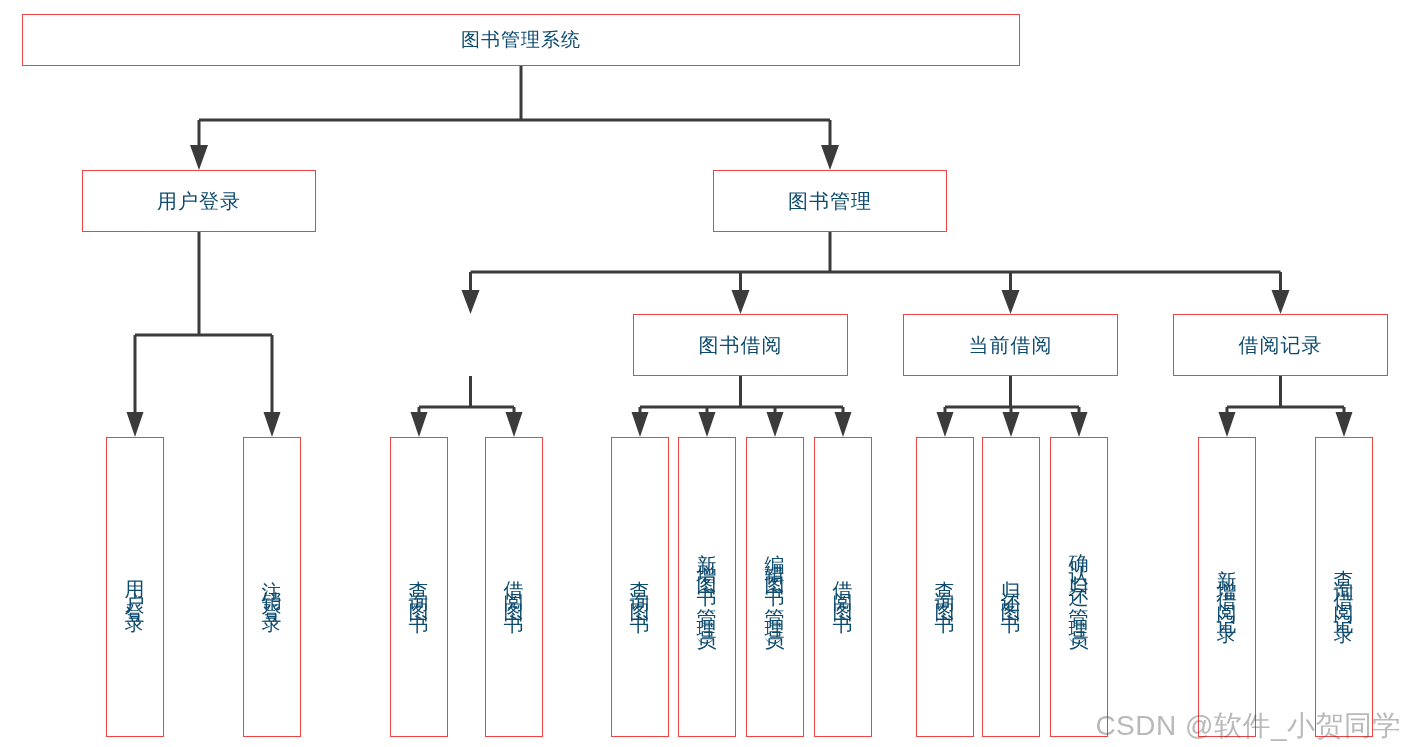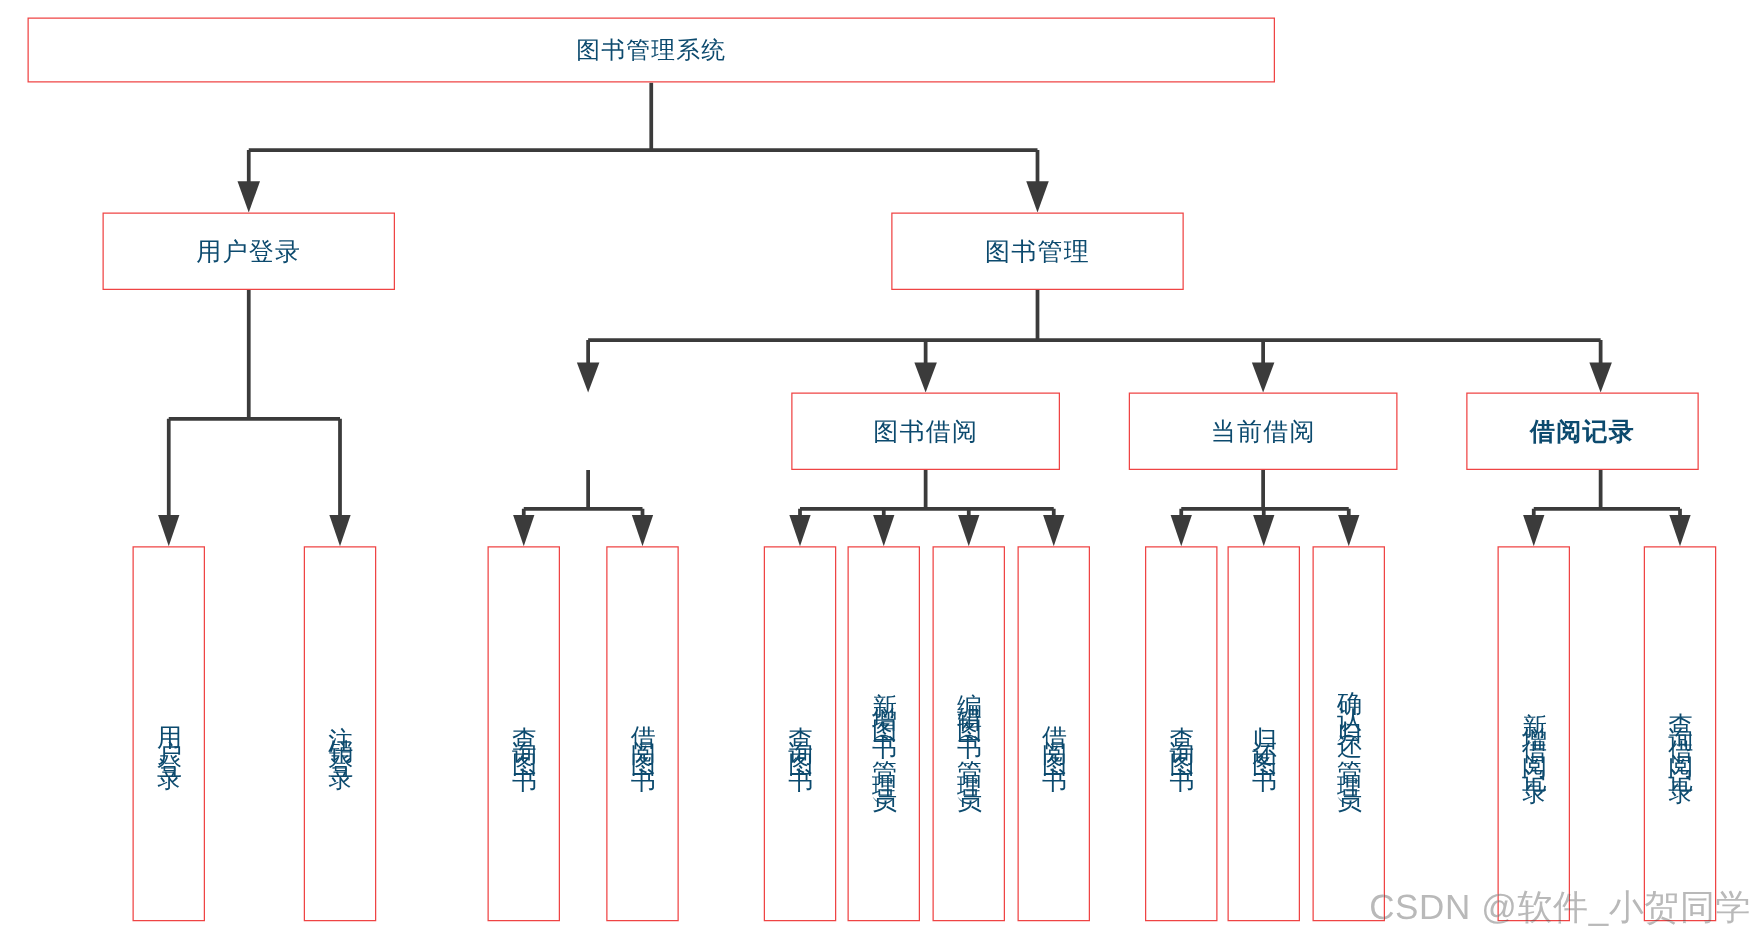--- a/index.html
+++ b/index.html
@@ -127,21 +127,21 @@
     <polygon class="arrow" points="1335.5,412 1352.5,412 1344,437"></polygon>
   </svg>
 
   <div class="box hbox root" style="left:22px; top:14px; width:998px; height:52px;">图书管理系统</div>
 
   <div class="box hbox" style="left:82px; top:170px; width:234px; height:62px;">用户登录</div>
   <div class="box hbox" style="left:713px; top:170px; width:234px; height:62px;">图书管理</div>
 
   <div class="box hbox" style="left:633px; top:314px; width:215px; height:62px;">图书借阅</div>
   <div class="box hbox" style="left:903px; top:314px; width:215px; height:62px;">当前借阅</div>
-  <div class="box hbox" style="left:1173px; top:314px; width:186px; height:62px;font-weight:bold;">借阅记录</div>
+  <div class="box hbox" style="left:1173px; top:314px; width:215px; height:62px;">借阅记录</div>
 
   <div class="box leaf" style="left:106px; top:437px; width:58px; height:300px;">用户登录</div>
   <div class="box leaf" style="left:243px; top:437px; width:58px; height:300px;">注销登录</div>
 
   <div class="box leaf" style="left:390px; top:437px; width:58px; height:300px;">查询图书</div>
   <div class="box leaf" style="left:485px; top:437px; width:58px; height:300px;">借阅图书</div>
 
   <div class="box leaf" style="left:611px; top:437px; width:58px; height:300px;">查询图书</div>
   <div class="box leaf" style="left:678px; top:437px; width:58px; height:300px;">新增图书（管理员）</div>
   <div class="box leaf" style="left:746px; top:437px; width:58px; height:300px;">编辑图书（管理员）</div>

